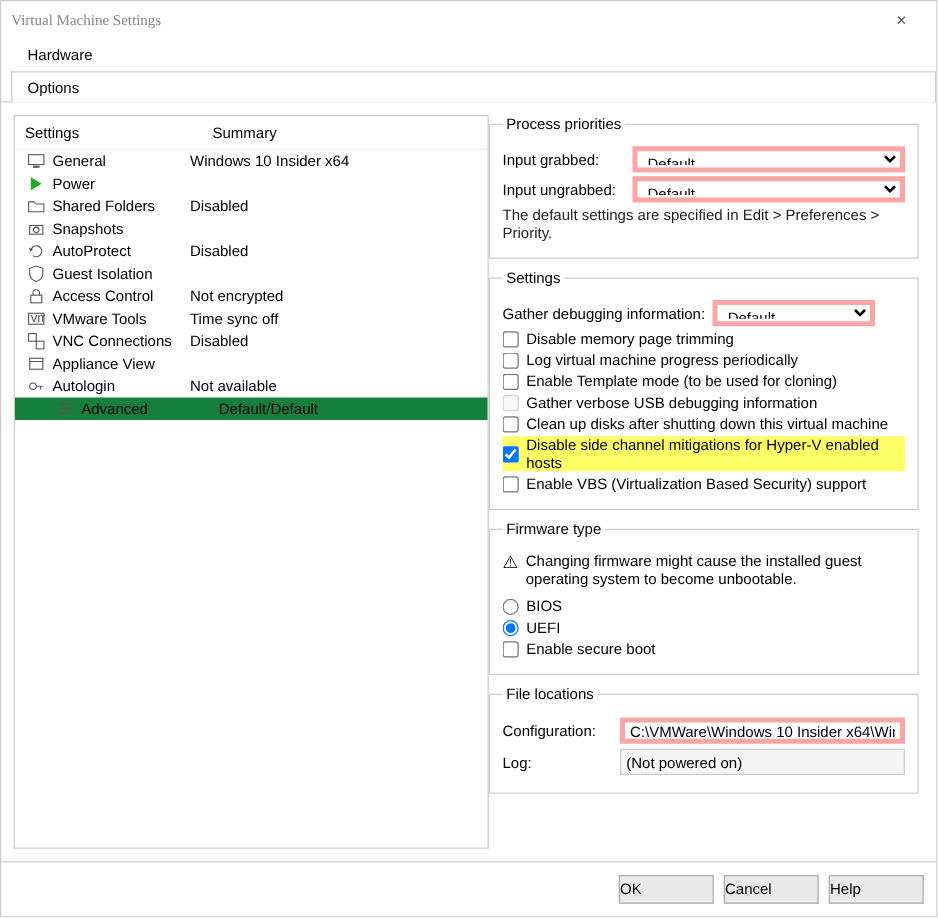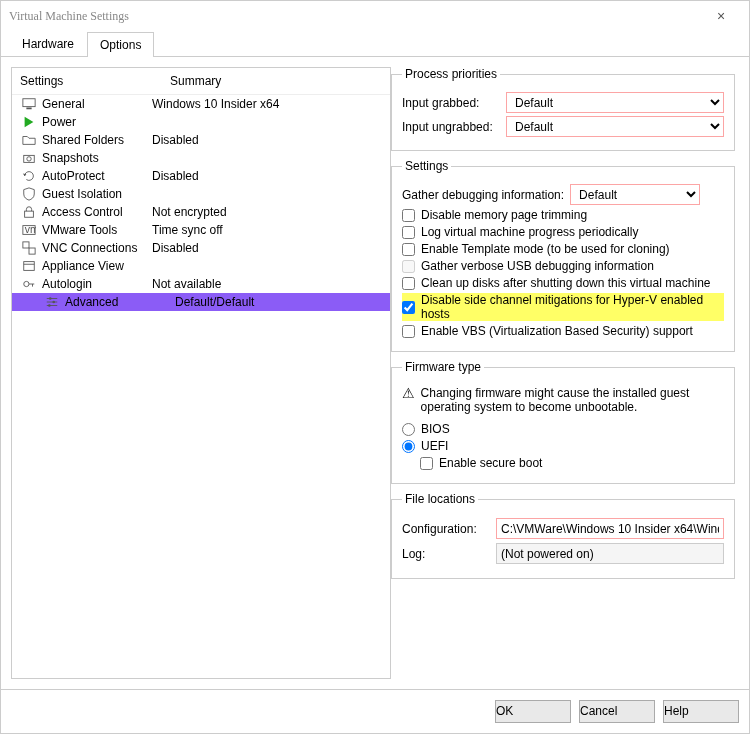--- a/index.html
+++ b/index.html
@@ -1,46 +1,46 @@
 <!DOCTYPE html>
 <html><head>
 <meta charset="utf-8">
 <style>
 * { box-sizing: border-box; margin: 0; padding: 0; font-family: "Segoe UI", Tahoma, sans-serif; font-size: 12px; color: #000; }
 body { background: #fff; width: 750px; height: 734px; position: relative; overflow: hidden; }
 .window { width: 750px; height: 734px; border: 1px solid #ccc; background: #fff; display: flex; flex-direction: column; }
 .titlebar { height: 30px; display: flex; align-items: center; padding: 0 8px; color: #888; }
 .titlebar .title { flex: 1; font-size: 12px; color: #888; font-family: Liberation Serif, serif; }
 .titlebar .close { width: 40px; text-align: center; font-size: 14px; color: #555; }
-.tabstrip { display: flex; border-bottom: 1px solid #ccc; padding-left: 8px; }
+.tabstrip { display: flex; border-bottom: 1px solid #ccc; padding-left: 8px; flex-direction: column; }
 .tab { padding: 5px 12px; border: 1px solid transparent; border-bottom: none; cursor: default; }
 .tab.active { border-color: #ccc; background: #fff; position: relative; top: 1px; }
 .content { flex: 1; display: flex; padding: 10px; gap: 0; overflow: hidden; }
 .leftpane { width: 380px; border: 1px solid #ccc; display: flex; flex-direction: column; }
 .listhead { display: flex; padding: 6px 8px; border-bottom: 1px solid #eee; font-size: 12px; }
 .listhead .col1 { width: 150px; }
 .listrow { display: flex; padding: 2px 8px; align-items: flex-end; height: 18px; }
-.listrow.selected { background: #8b5cf6; padding-left: 31px; }
+.listrow.selected { background: #15803d; padding-left: 31px; }
 .listrow .ic { width: 18px; height: 14px; display: inline-flex; align-items: center; justify-content: center; }
 .listrow .col1 { width: 132px; display: flex; align-items: center; gap: 4px; }
 .listrow .col2 { flex: 1; }
 .rightpane { flex: 1; display: flex; flex-direction: column; gap: 8px; padding-right: 4px; }
 fieldset { border: 1px solid #ccc; padding: 8px 10px 10px 10px; }
 legend { padding: 0 3px; font-size: 12px; }
 .row { display: flex; align-items: center; margin: 3px 0; gap: 6px; }
 .row label.lbl { width: 98px; }
-select, input[type=text] { border: 1px solid #fca5a5; background: #fff; padding: 2px 4px; font-size: 12px; height: 21px; }
+select, input[type=text] { border: 4px solid #fca5a5; background: #fff; padding: 2px 4px; font-size: 12px; height: 21px; }
 select { width: 100%; }
 .longsel { flex: 1; }
 .row .desc { font-size: 12px; color: #222; }
 .checkrow { display: flex; align-items: center; gap: 6px; margin: 3px 0; }
 .checkrow input { width: 13px; height: 13px; }
 .checkrow.disabled { color: #888; }
 .highlight { background: #ffff66; }
-.indent { margin-left: 18px; }
+.indent { }
 .warn { display: flex; align-items: flex-start; gap: 6px; margin: 4px 0 8px 0; }
 .warn .tri { font-size: 14px; line-height: 1; }
 .radiorow { display: flex; align-items: center; gap: 6px; margin: 3px 0; }
 .flrow { display: flex; align-items: center; gap: 6px; margin: 4px 0; }
 .flrow .fll { width: 88px; }
 .flrow input { flex: 1; }
 .flrow .static { flex: 1; border: 1px solid #ccc; padding: 2px 4px; height: 21px; background: #f5f5f5; display: flex; align-items: flex-end; }
 .footer { border-top: 1px solid #ccc; padding: 10px; display: flex; justify-content: flex-end; gap: 8px; }
 .btn { width: 76px; height: 23px; border: 1px solid #aaa; background: #e9e9e9; text-align: left; line-height: 21px; }
 svg.icon { width: 14px; height: 14px; }
@@ -220,20 +220,23 @@
       <fieldset>
         <legend>Process priorities</legend>
         <div class="row">
           <label class="lbl">Input grabbed:</label>
           <select class="longsel"><option>Default</option></select>
         </div>
         <div class="row">
           <label class="lbl">Input ungrabbed:</label>
           <select class="longsel"><option>Default</option></select>
         </div>
+        <div class="row">
+            <span class="desc">The default settings are specified in Edit &gt; Preferences &gt; Priority.</span>
+          </div>
       </fieldset>
 
       <fieldset>
         <legend>Settings</legend>
         <div class="row">
           <label style="flex:0 0 auto">Gather debugging information:</label>
           <select style="width:130px"><option>Default</option></select>
         </div>
         <div class="checkrow">
             <input type="checkbox" style="">

